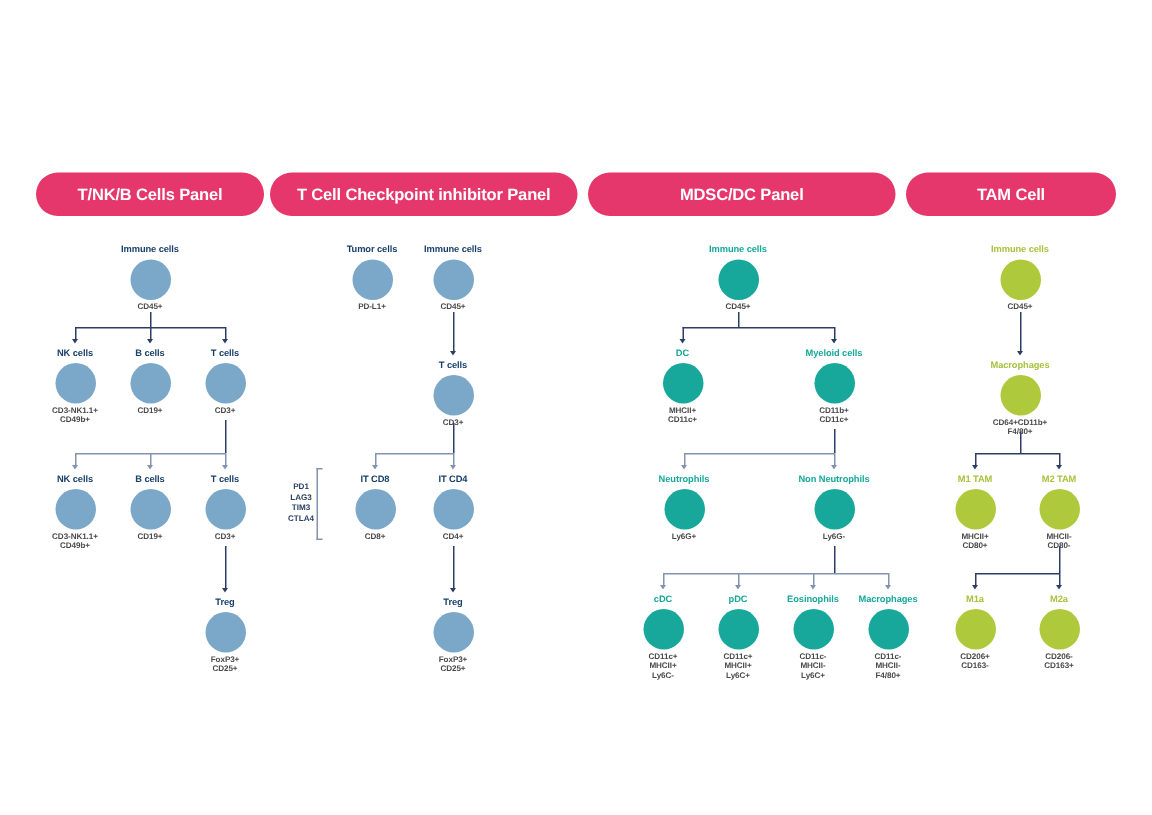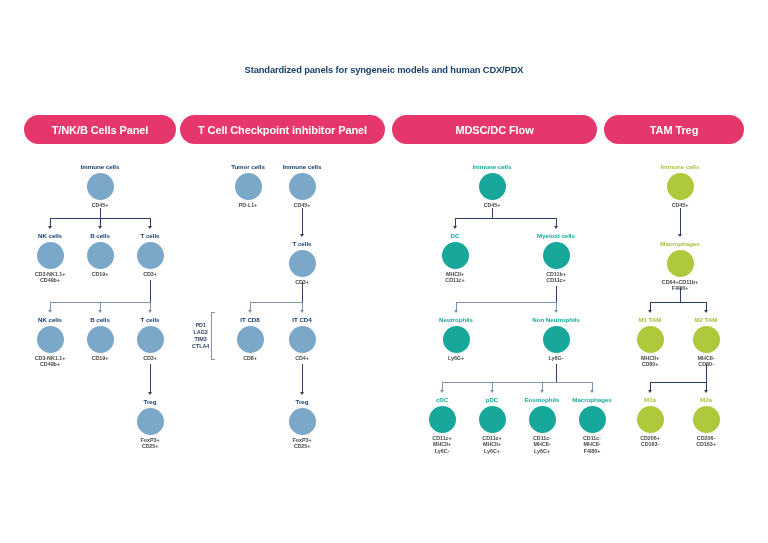--- a/index.html
+++ b/index.html
@@ -124,27 +124,26 @@
 
   
   .nowrap { white-space: nowrap; }
 </style>
 </head>
 <body>
 
 <div id="canvas">
 
   <div class="title-block">
-    <div class="title-line2">Standardized panels for syngeneic models and human CDX/PDX</div>
   </div>
 
   <div class="pill" style="left:24px;  top:115px; width:152px;">T/NK/B Cells Panel</div>
   <div class="pill" style="left:180px; top:115px; width:205px;">T Cell Checkpoint inhibitor Panel</div>
-  <div class="pill" style="left:392px; top:115px; width:205px;">MDSC/DC Flow</div>
-  <div class="pill" style="left:604px; top:115px; width:140px;">TAM Treg</div>
+  <div class="pill" style="left:392px; top:115px; width:205px;">MDSC/DC Panel</div>
+  <div class="pill" style="left:604px; top:115px; width:140px;">TAM Cell</div>
 
   <div class="node" style="left:100px; top:163px;">
     <div class="node-title blue">Immune cells</div>
     <div class="dot blue"></div>
     <div class="node-markers">CD45+</div>
   </div>
 
   <div class="conn v" style="left:100px; top:208px; height:10px;"></div>
   <div class="conn h" style="left:50px;  top:218px; width:100px;"></div>
   <div class="conn v" style="left:50px;  top:218px; height:8px;"></div>

